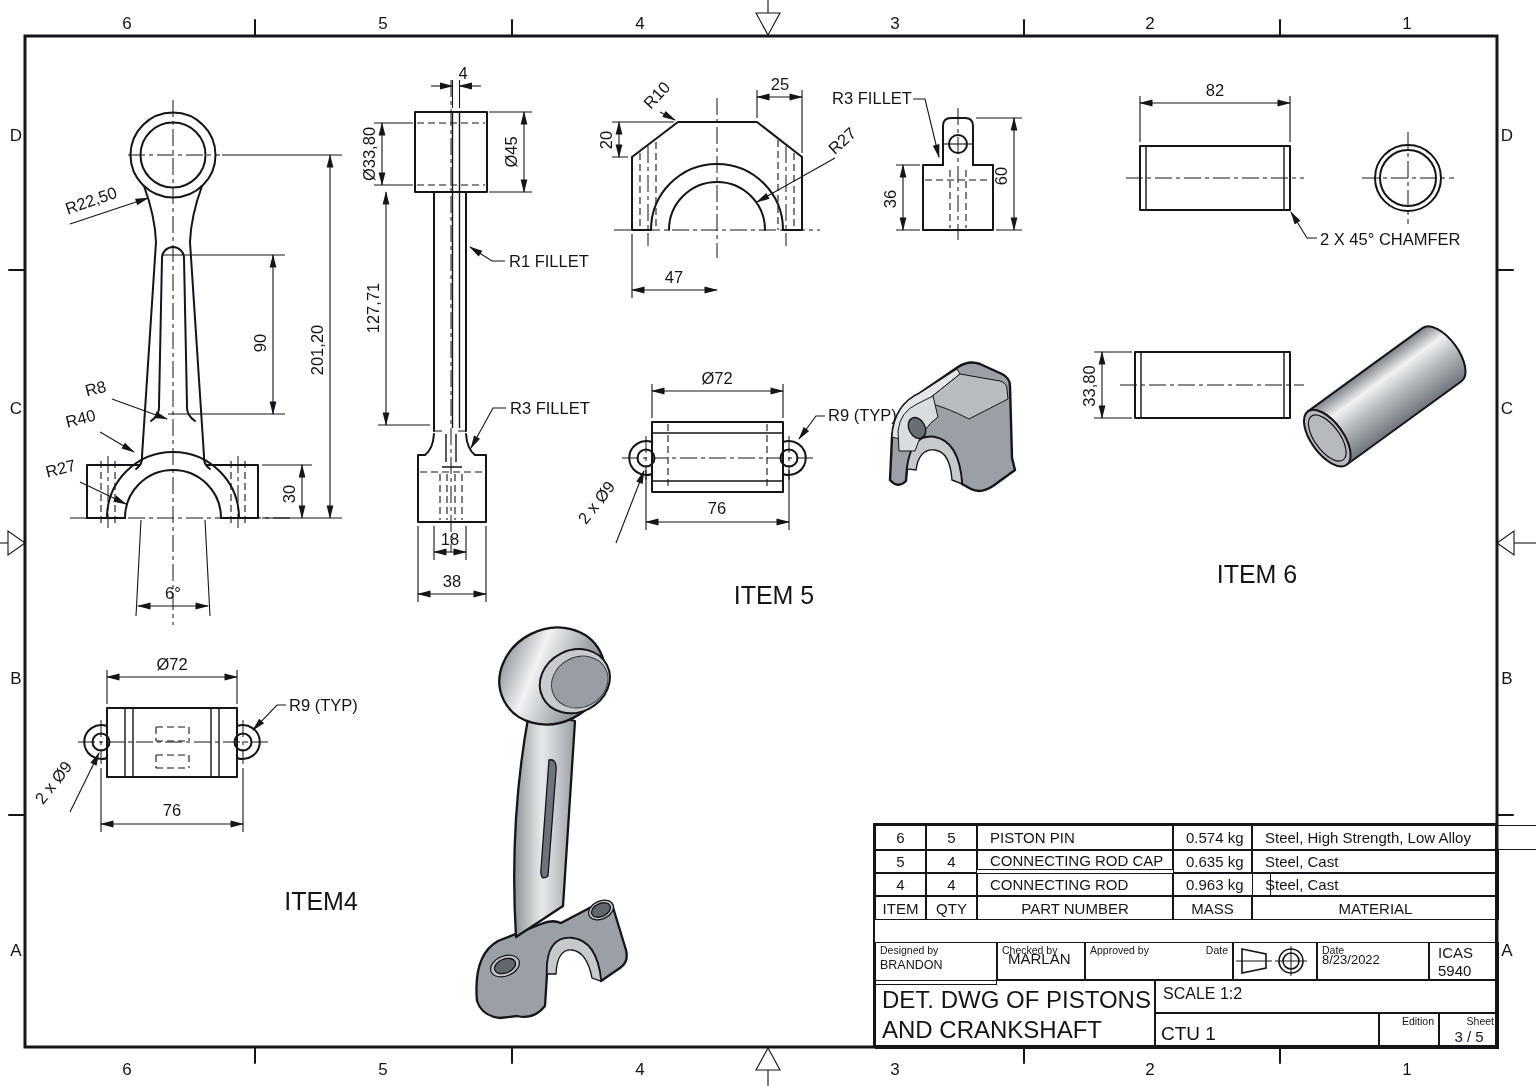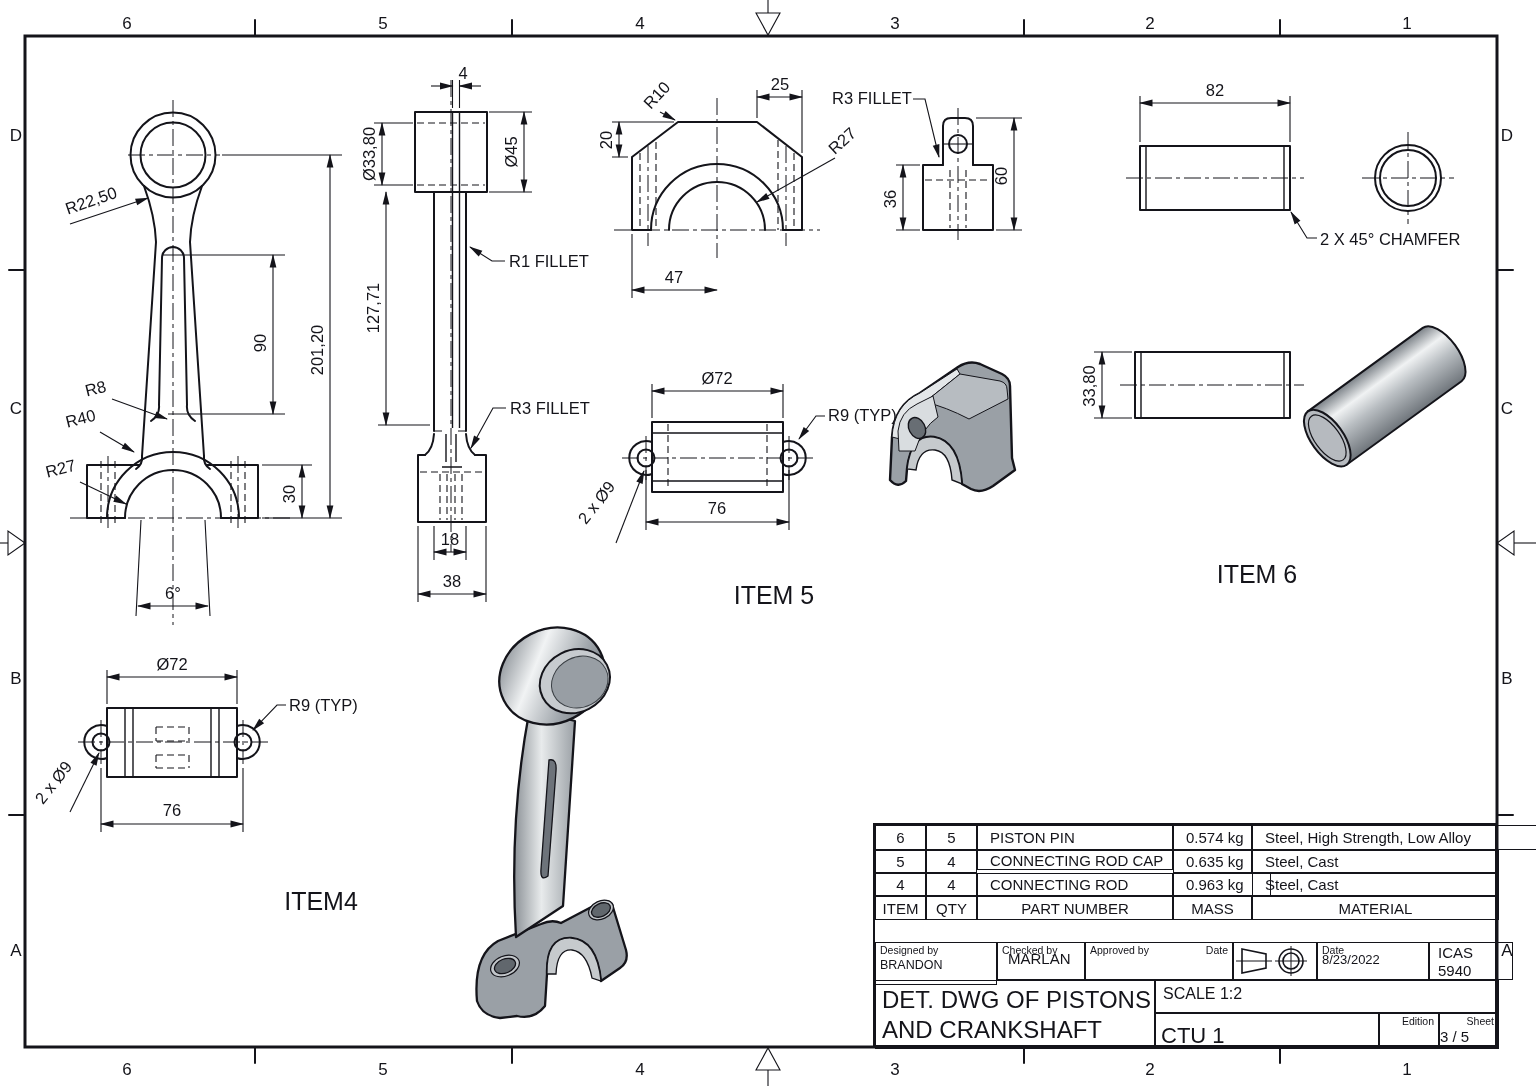--- a/index.html
+++ b/index.html
@@ -351,36 +351,36 @@
       <path d="M2,18 H38" stroke="#14141a" stroke-width="1"></path>
       <circle cx="57" cy="18" r="12" fill="none" stroke="#14141a" stroke-width="1.6"></circle>
       <circle cx="57" cy="18" r="8" fill="none" stroke="#14141a" stroke-width="1.6"></circle>
       <path d="M41,18 H73 M57,3 V33" stroke="#14141a" stroke-width="1"></path>
     </svg>
   </div>
   <div class="cell" style="left:442px;top:117px;width:112px;height:38px">
     <span class="lbl">Date</span>
     <span class="val" style="font-size:13px">8/23/2022</span>
   </div>
-  <div class="cell" style="left:554px;top:117px;width:84px;height:38px;font-size:15px">
+  <div class="cell" style="left:554px;top:117px;width:70px;height:38px;font-size:15px">
     <div style="padding:1px 0 0 8px">ICAS</div>
     <div style="padding:1px 0 0 8px">5940</div>
   </div>
 
   <div class="cell bigtitle" style="left:0;top:155px;width:280px;height:69px">
     <div>DET. DWG OF PISTONS</div>
     <div>AND CRANKSHAFT</div>
   </div>
   <div class="cell" style="left:280px;top:155px;width:344px;height:33px;font-size:16px">
     <div style="padding:4px 0 0 7px">SCALE 1:2</div>
   </div>
-  <div class="cell" style="left:280px;top:188px;width:224px;height:36px;font-size:22px">
+  <div class="cell" style="left:280px;top:188px;width:224px;height:36px;font-size:19px">
     <div style="padding:9px 0 0 5px">CTU 1</div>
   </div>
   <div class="cell" style="left:504px;top:188px;width:60px;height:36px">
     <span class="lblr">Edition</span>
   </div>
   <div class="cell" style="left:564px;top:188px;width:60px;height:36px">
     <span class="lblr">Sheet</span>
-    <div style="text-align:left;padding-top:14px;font-size:15px">3 / 5</div>
+    <div style="text-align:center;padding-top:14px;font-size:15px">3 / 5</div>
   </div>
 </div>
 </div>
 
 </body></html>

